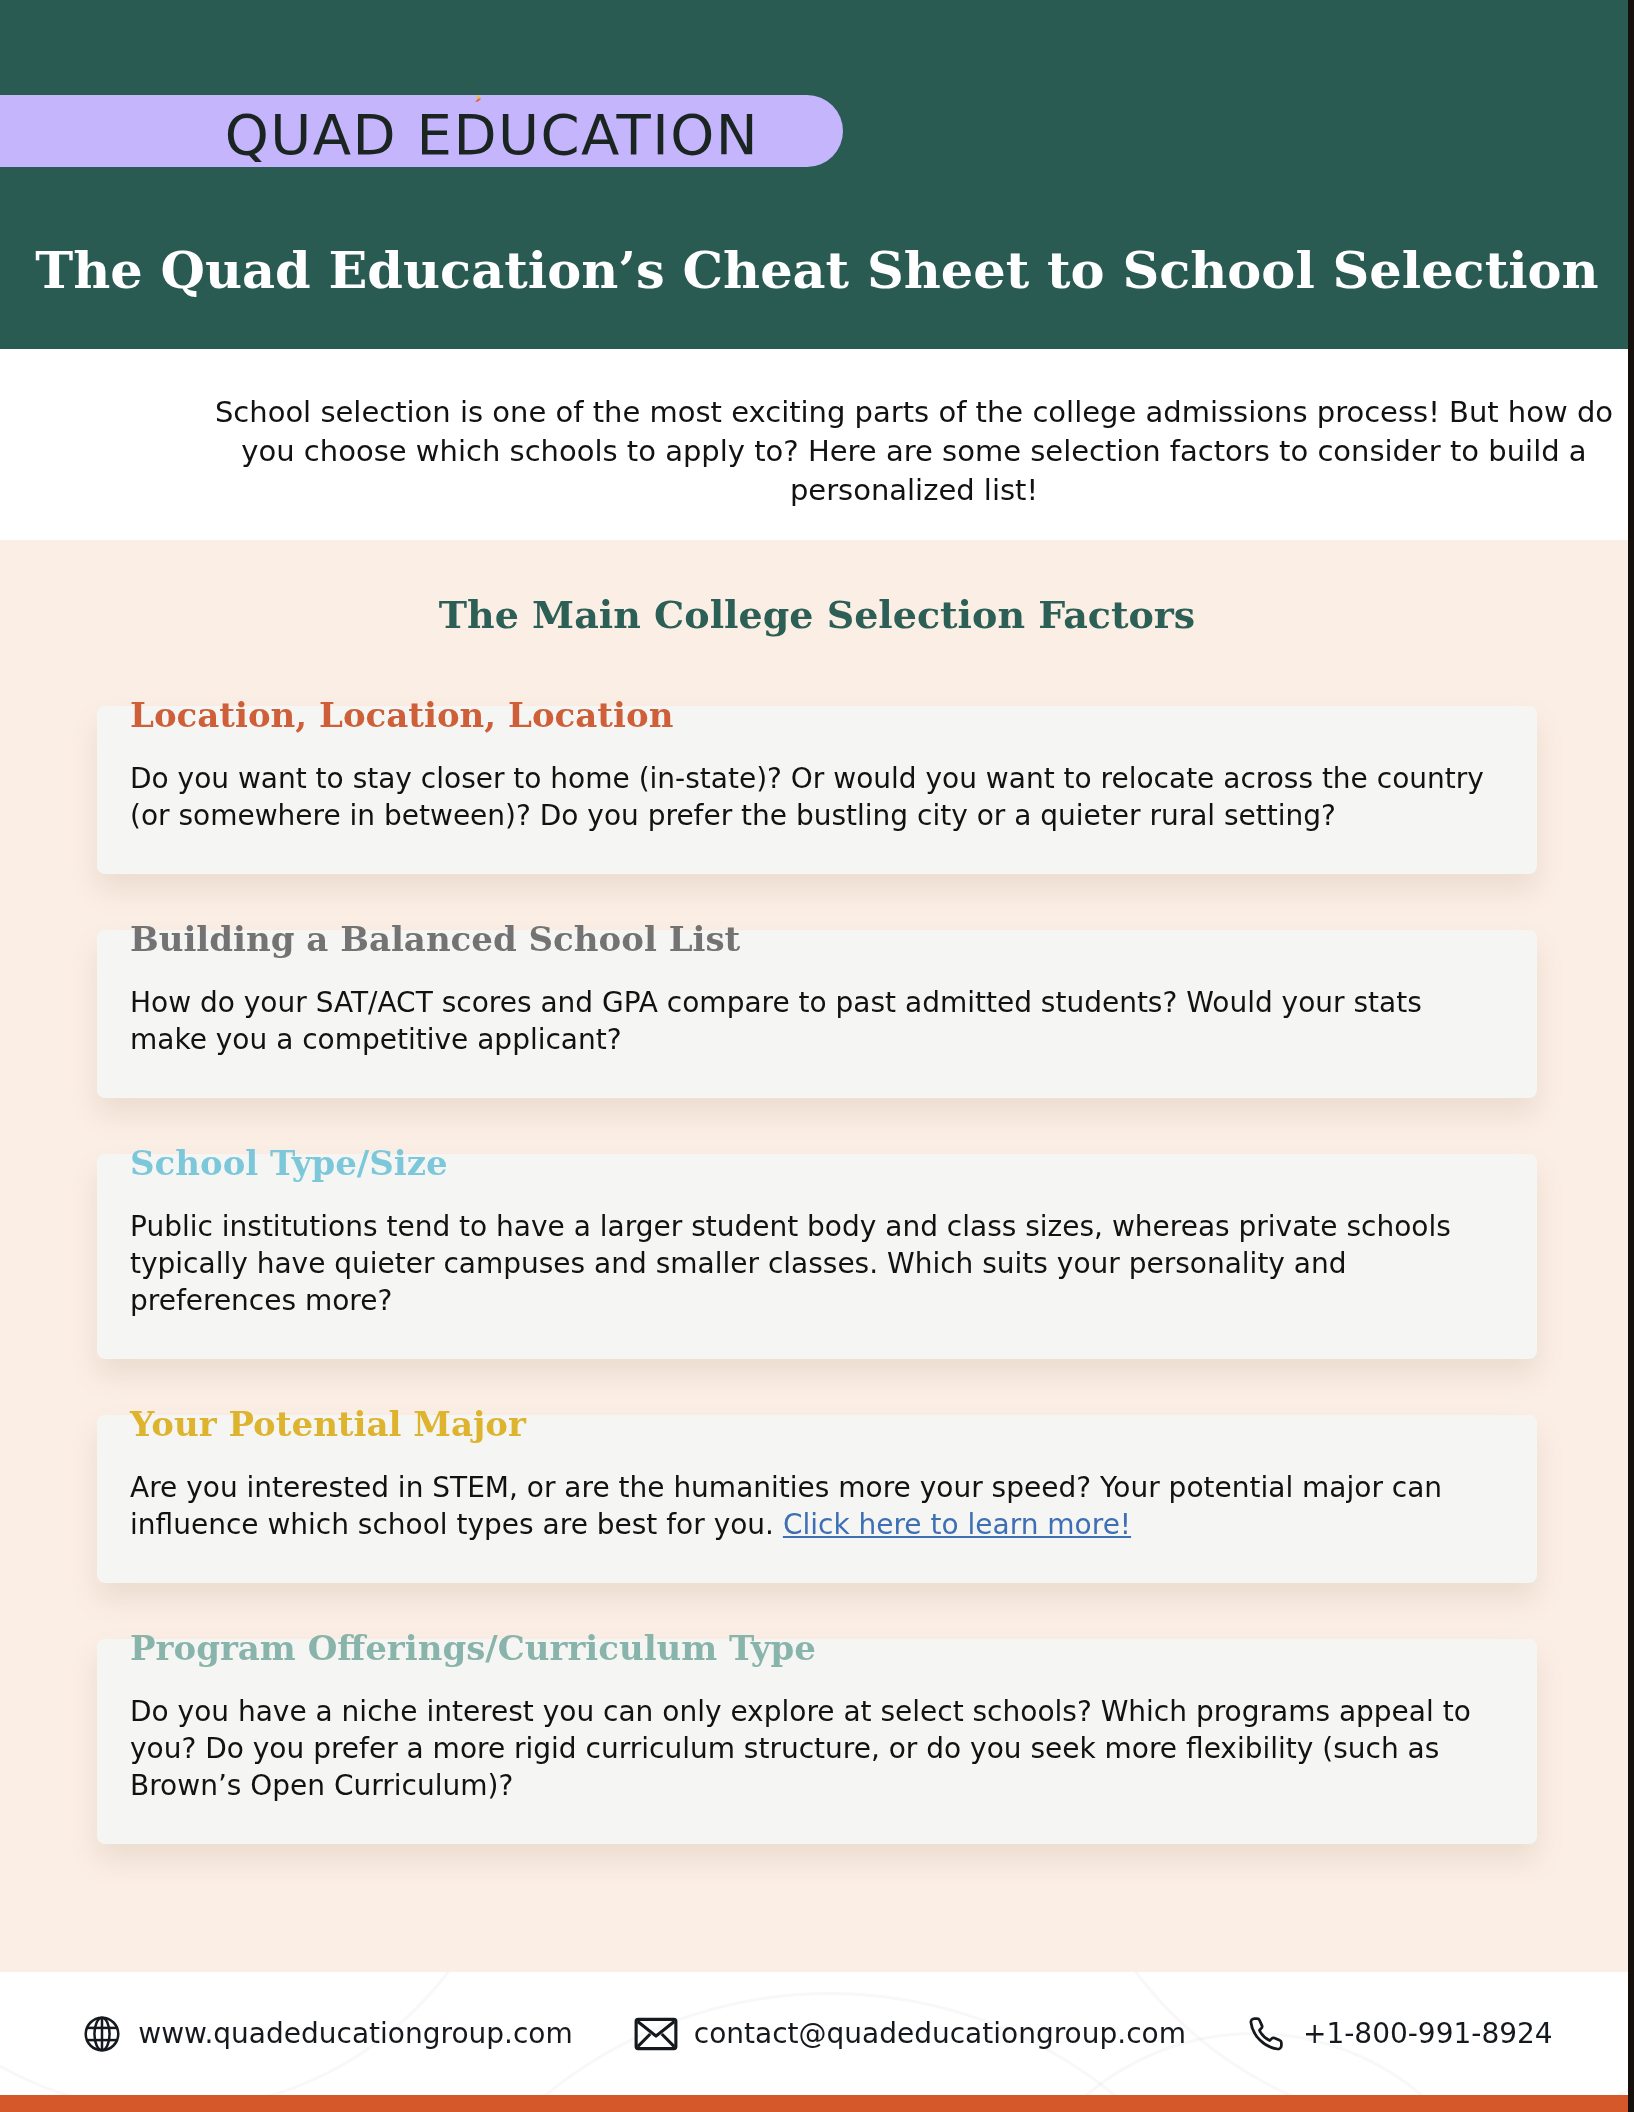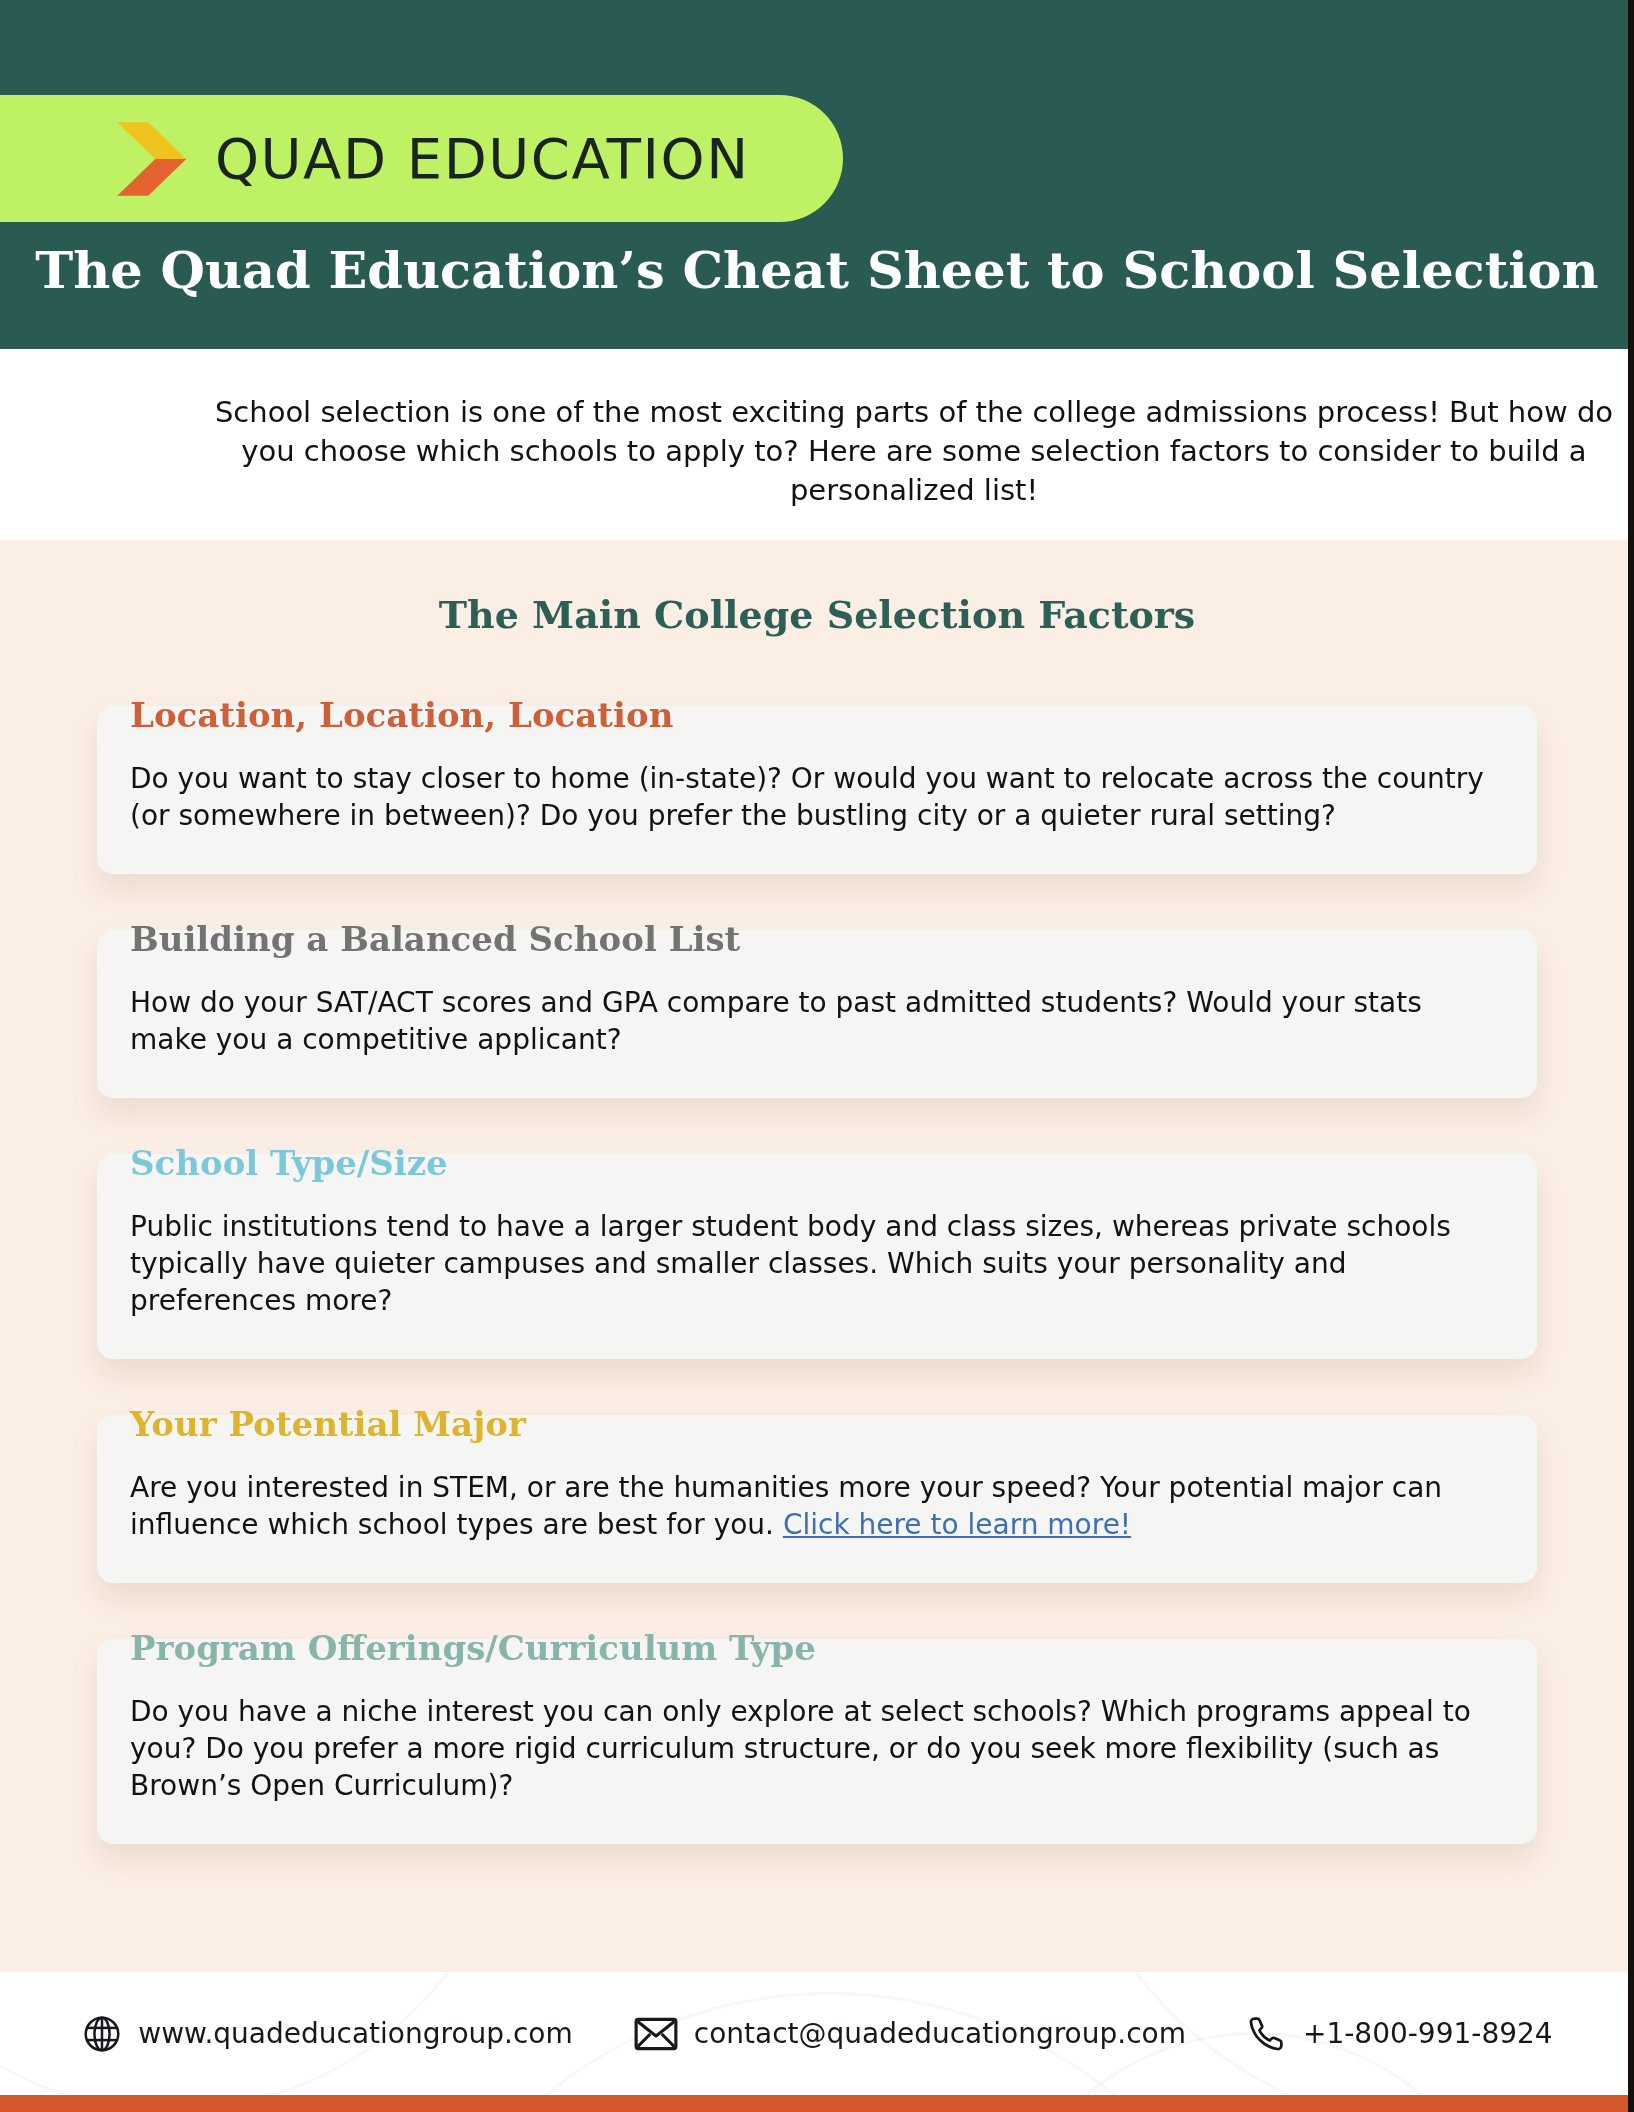--- a/index.html
+++ b/index.html
@@ -26,25 +26,26 @@
     background:#16100C;z-index:60;
   }
   
   .hero{
     position:relative;
     height:349px;
     background:var(--teal);
   }
   .logo-pill{
     position:absolute;left:0;top:95px;
-    width:843px;height:127px;
-    background:#bef264;
+    width:843px;height:72px;
+    background:#c4b5fd;
     border-radius:0 999px 999px 0;
     display:flex;align-items:center;
     padding-left:113px;
+    flex-direction:column;
   }
   .chevron-icon{display:block;}
   .logo-text{
     margin-left:28px;
     font-size:56px;
     letter-spacing:1.5px;
     font-weight:400;
     color:#1A2420;
     white-space:nowrap;
   }
@@ -101,21 +102,21 @@
     margin-left:33px;
     font-family:"DejaVu Serif","Liberation Serif",serif;
     font-weight:700;
     font-size:34px;
     line-height:40px;
   }
   .factor-card{
     position:relative;z-index:1;
     margin-top:-29px;
     background:var(--card);
-    border-radius:16px;
+    border-radius:8px;
     padding:54px 42px 40px 33px;
     box-shadow:0 16px 28px rgba(150,110,80,0.14);
   }
   .factor-body{
     font-size:28px;
     line-height:37px;
     color:#121212;
   }
   .factor-body a{
     color:var(--link);

